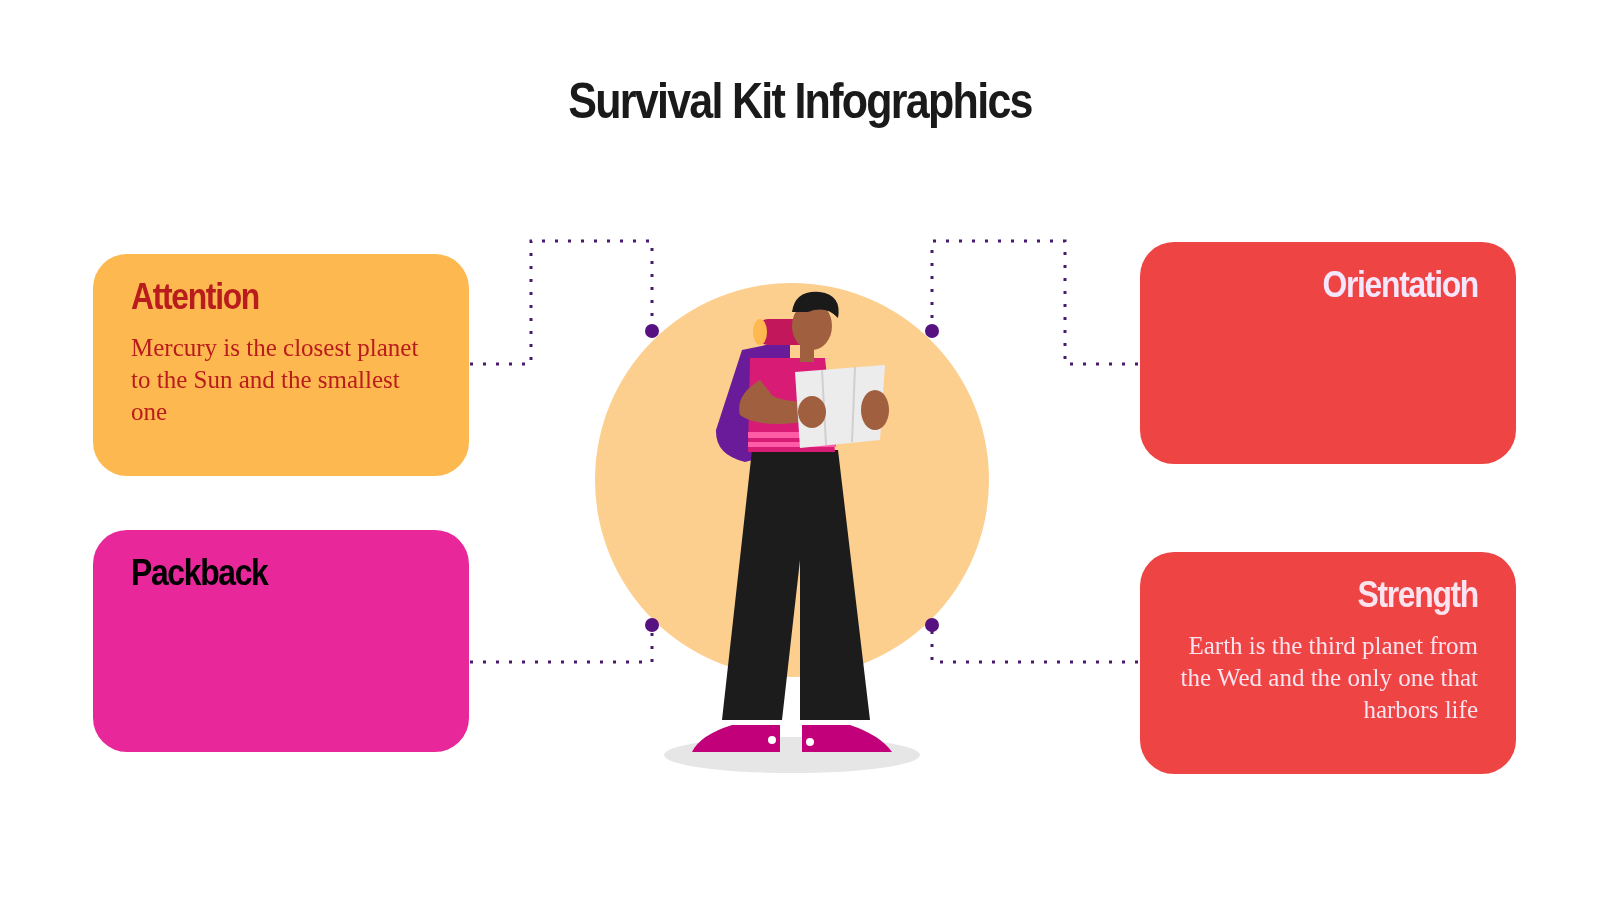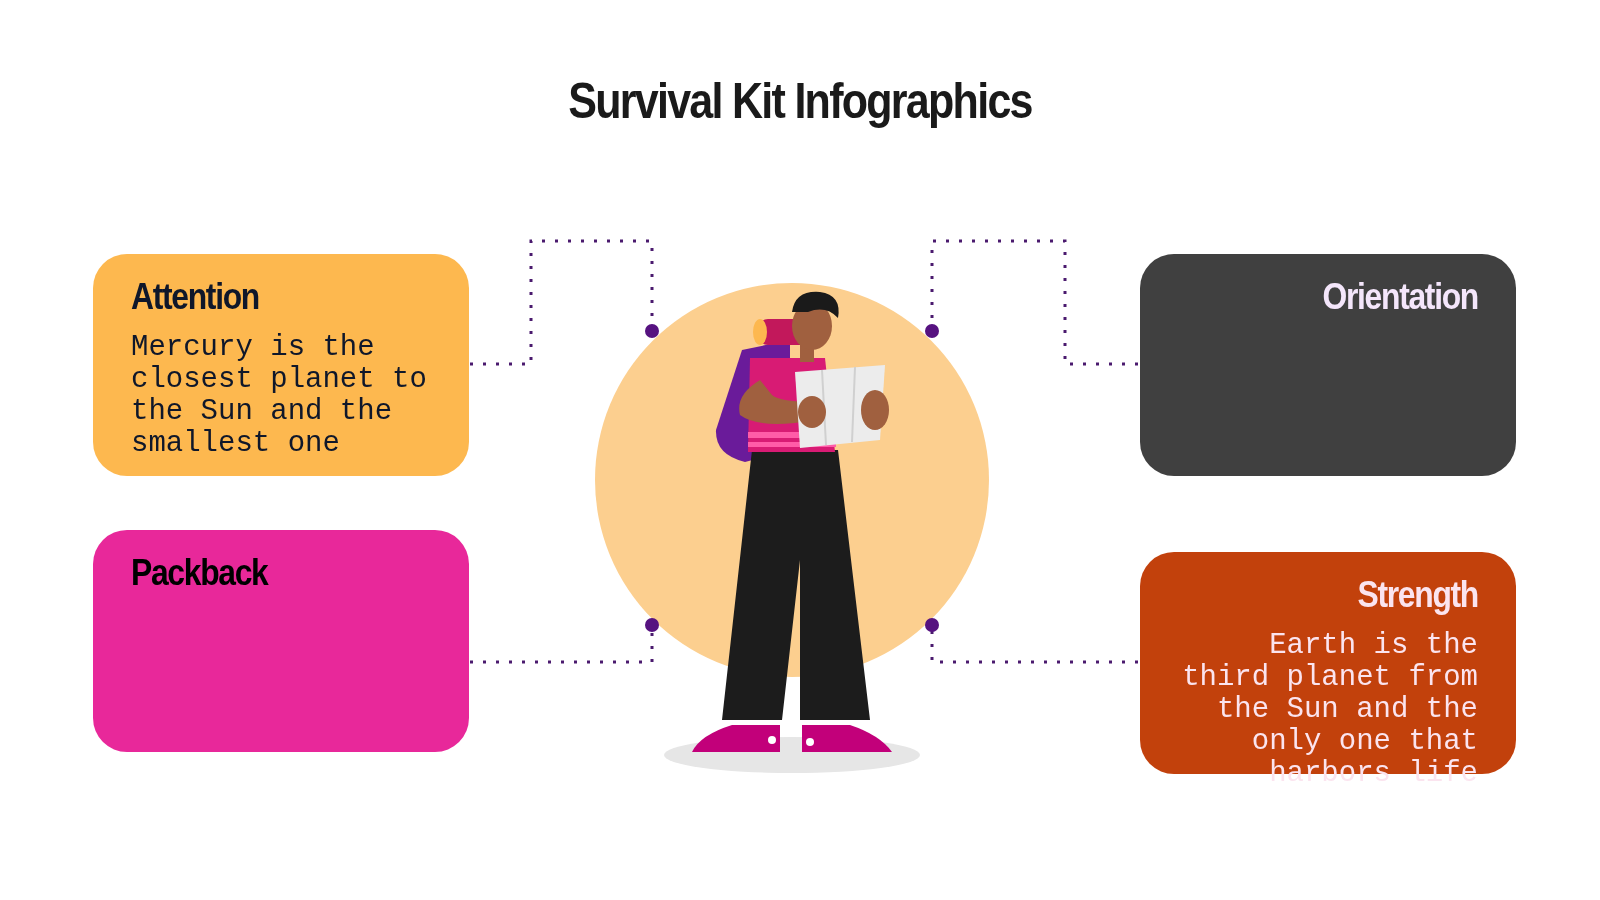--- a/index.html
+++ b/index.html
@@ -1,27 +1,27 @@
 <!DOCTYPE html>
 <html><head>
 <meta charset="utf-8">
 <style>
   html, body { margin:0; padding:0; }
   body { width:1600px; height:900px; background:#ffffff; position:relative; overflow:hidden; font-family:"Liberation Sans", sans-serif; }
   .title { position:absolute; left:0; width:1600px; top:72px; text-align:center; font-family:"Liberation Sans", sans-serif; font-weight:bold; font-size:50px; letter-spacing:-2px; color:#1a1a1a; transform:scaleX(0.86); transform-origin:center; }
   .card { position:absolute; width:376px; height:222px; border-radius:34px; box-sizing:border-box; padding:22px 38px; }
   .card h2 { margin:0; font-family:"Liberation Sans", sans-serif; font-weight:bold; font-size:37px; letter-spacing:-1.5px; transform:scaleX(0.86); }
-  .card p { margin:14px 0 0 0; font-family:Liberation Mono, monospace; font-size:29px; line-height:32px; }
+  .card p { margin:14px 0 0 0; font-family:Liberation Serif, serif; font-size:25px; line-height:32px; }
   .left h2 { transform-origin:left; }
   .right { text-align:right; }
   .right h2 { transform-origin:right; }
-  .c-attention { left:93px; top:254px; background:#fdb84f; color:#0f172a; }
+  .c-attention { left:93px; top:254px; background:#fdb84f; color:#b91c1c; }
   .c-packback { left:93px; top:530px; background:#e8289a; color:#000000; }
-  .c-orientation { left:1140px; top:254px; background:#404040; color:#f4e6fb; }
-  .c-strength { left:1140px; top:552px; background:#c2410c; color:#fbe4ef; }
+  .c-orientation { left:1140px; top:242px; background:#ef4444; color:#f4e6fb; }
+  .c-strength { left:1140px; top:552px; background:#ef4444; color:#fbe4ef; }
   svg.overlay { position:absolute; left:0; top:0; }
 </style>
 </head>
 <body>
 
 <div class="title">Survival Kit Infographics</div>
 
 <svg class="overlay" width="1600" height="900">
 
   <circle cx="792" cy="480" r="197" fill="#fccf8f"></circle>
@@ -78,14 +78,14 @@
 <div class="card right c-orientation">
   <h2>Orientation</h2>
 </div>
 
 <div class="card left c-packback">
   <h2>Packback</h2>
 </div>
 
 <div class="card right c-strength">
   <h2>Strength</h2>
-  <p>Earth is the third planet from the Sun and the only one that harbors life</p>
+  <p>Earth is the third planet from the Wed and the only one that harbors life</p>
 </div>
 
 </body></html>

